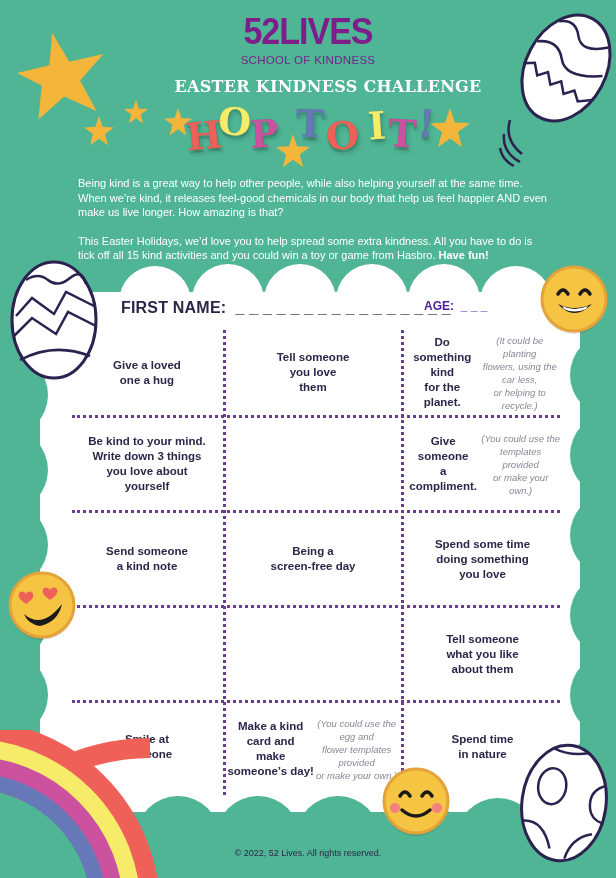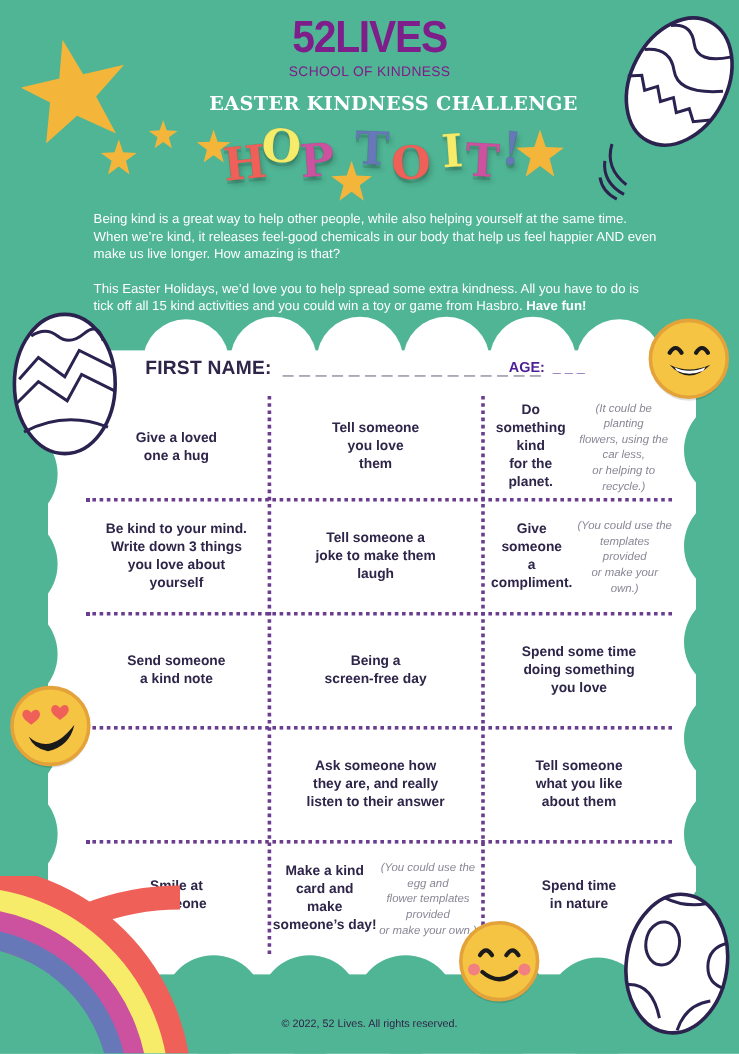--- a/index.html
+++ b/index.html
@@ -193,25 +193,20 @@
 flowers, using the car less,
 or helping to recycle.)</div>
     </div>
 
     <div class="cell" style="left:0;top:88px;width:150px;height:92px">
       <div class="main">Be kind to your mind.
 Write down 3 things
 you love about
 yourself</div>
     </div>
-    <div class="cell" style="left:155px;top:88px;width:172px;height:92px">
-      <div class="main">Tell someone a
-joke to make them
-laugh</div>
-    </div>
     <div class="cell" style="left:333px;top:88px;width:155px;height:92px">
       <div class="main">Give someone
 a compliment.</div>
       <div class="note">(You could use the
 templates provided
 or make your own.)</div>
     </div>
 
     <div class="cell" style="left:0;top:183px;width:150px;height:92px">
       <div class="main">Send someone
@@ -220,25 +215,20 @@
     <div class="cell" style="left:155px;top:183px;width:172px;height:92px">
       <div class="main">Being a
 screen-free day</div>
     </div>
     <div class="cell" style="left:333px;top:183px;width:155px;height:92px">
       <div class="main">Spend some time
 doing something
 you love</div>
     </div>
 
-    <div class="cell" style="left:155px;top:278px;width:172px;height:92px">
-      <div class="main">Ask someone how
-they are, and really
-listen to their answer</div>
-    </div>
     <div class="cell" style="left:333px;top:278px;width:155px;height:92px">
       <div class="main">Tell someone
 what you like
 about them</div>
     </div>
 
     <div class="cell" style="left:0;top:373px;width:150px;height:88px">
       <div class="main">Smile at
 someone</div>
     </div>

